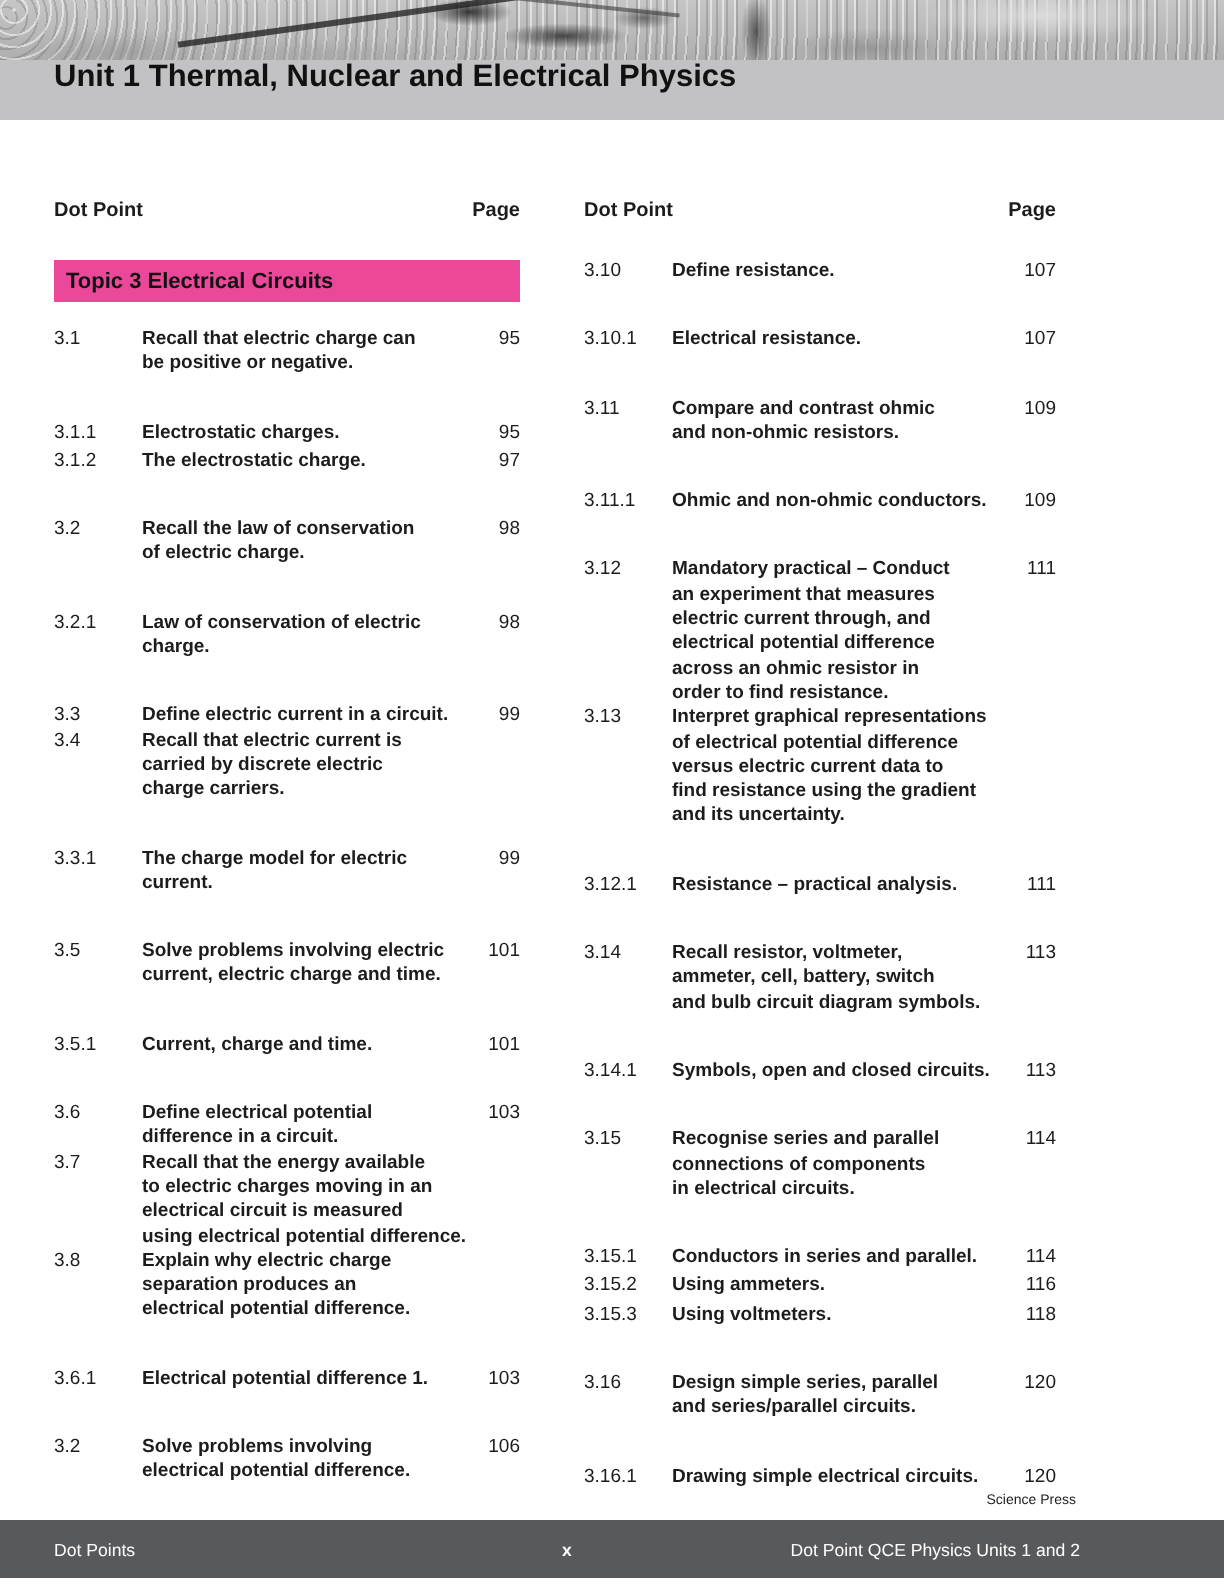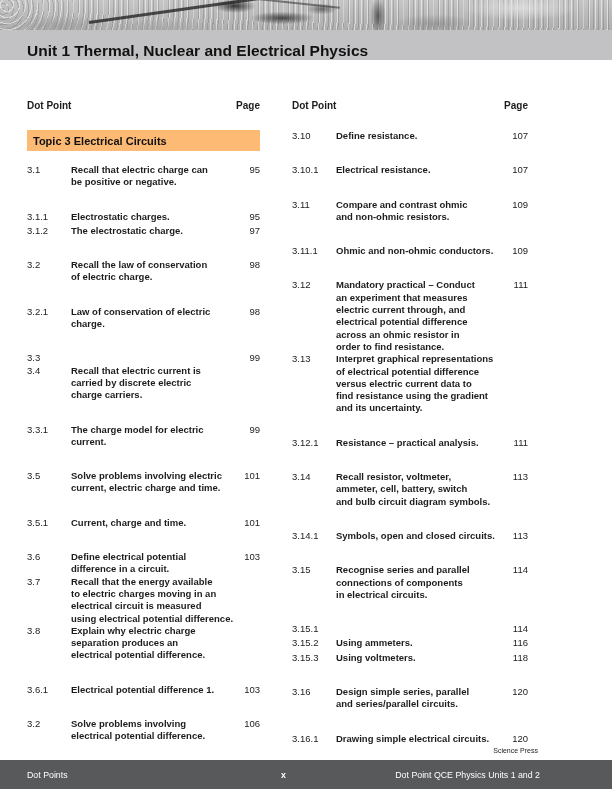--- a/index.html
+++ b/index.html
@@ -36,21 +36,21 @@
     background:rgba(28,28,28,.75); transform:rotate(-8deg);
   }
   .banner::after{
     content:""; position:absolute; left:250px; top:2px; width:90px; height:2px;
     background:rgba(60,60,60,.6); transform:rotate(6deg);
   }
 
   
   .title-bar {
     position:absolute; top:30px; left:0; width:612px; height:30px;
-    display:flex; align-items:flex-end; padding-left:27px;
+    display:flex; align-items:flex-start; padding-left:27px;
   }
   .title-bar .title-text { font-size:15.5px; font-weight:bold; color:#111; }
 
   
   .content { position:absolute; top:100px; left:27px; width:501px; display:flex; }
   .col-left  { width:233px; margin-right:32px; }
   .col-right { width:236px; }
 
   .col-header {
     display:flex; justify-content:space-between;
@@ -100,21 +100,21 @@
     <span class="title-text">Unit 1 Thermal, Nuclear and Electrical Physics</span>
   </div>
 
   <div class="content">
 
     <div class="col-left">
       <div class="col-header">
         <span>Dot Point</span>
         <span>Page</span>
       </div>
-      <div class="topic-bar" style="background: #fdba74; text-align: center;">Topic 3 Electrical Circuits</div>
+      <div class="topic-bar" style="background: #ec4899; text-align: center;">Topic 3 Electrical Circuits</div>
       <div class="entries" id="entries-left">
           <div class="entry normal">
             <span class="num">3.1</span>
             <span class="txt">Recall that electric charge can
 be positive or negative.</span>
             <span class="pg">95</span>
           </div>
           <div class="entry normal">
             <span class="num">3.1.1</span>
             <span class="txt">Electrostatic charges.</span>
@@ -132,20 +132,21 @@
             <span class="pg">98</span>
           </div>
           <div class="entry normal">
             <span class="num">3.2.1</span>
             <span class="txt">Law of conservation of electric
 charge.</span>
             <span class="pg">98</span>
           </div>
           <div class="entry normal">
             <span class="num">3.3</span>
+            <span class="txt">Define electric current in a circuit.</span>
             <span class="pg">99</span>
           </div>
           <div class="entry none">
             <span class="num">3.4</span>
             <span class="txt">Recall that electric current is
 carried by discrete electric
 charge carriers.</span>
             <span class="pg"></span>
           </div>
           <div class="entry normal">
@@ -270,20 +271,21 @@
           </div>
           <div class="entry normal">
             <span class="num">3.15</span>
             <span class="txt">Recognise series and parallel
 connections of components
 in electrical circuits.</span>
             <span class="pg">114</span>
           </div>
           <div class="entry normal">
             <span class="num">3.15.1</span>
+            <span class="txt">Conductors in series and parallel.</span>
             <span class="pg">114</span>
           </div>
           <div class="entry tight">
             <span class="num">3.15.2</span>
             <span class="txt">Using ammeters.</span>
             <span class="pg">116</span>
           </div>
           <div class="entry tight">
             <span class="num">3.15.3</span>
             <span class="txt">Using voltmeters.</span>

